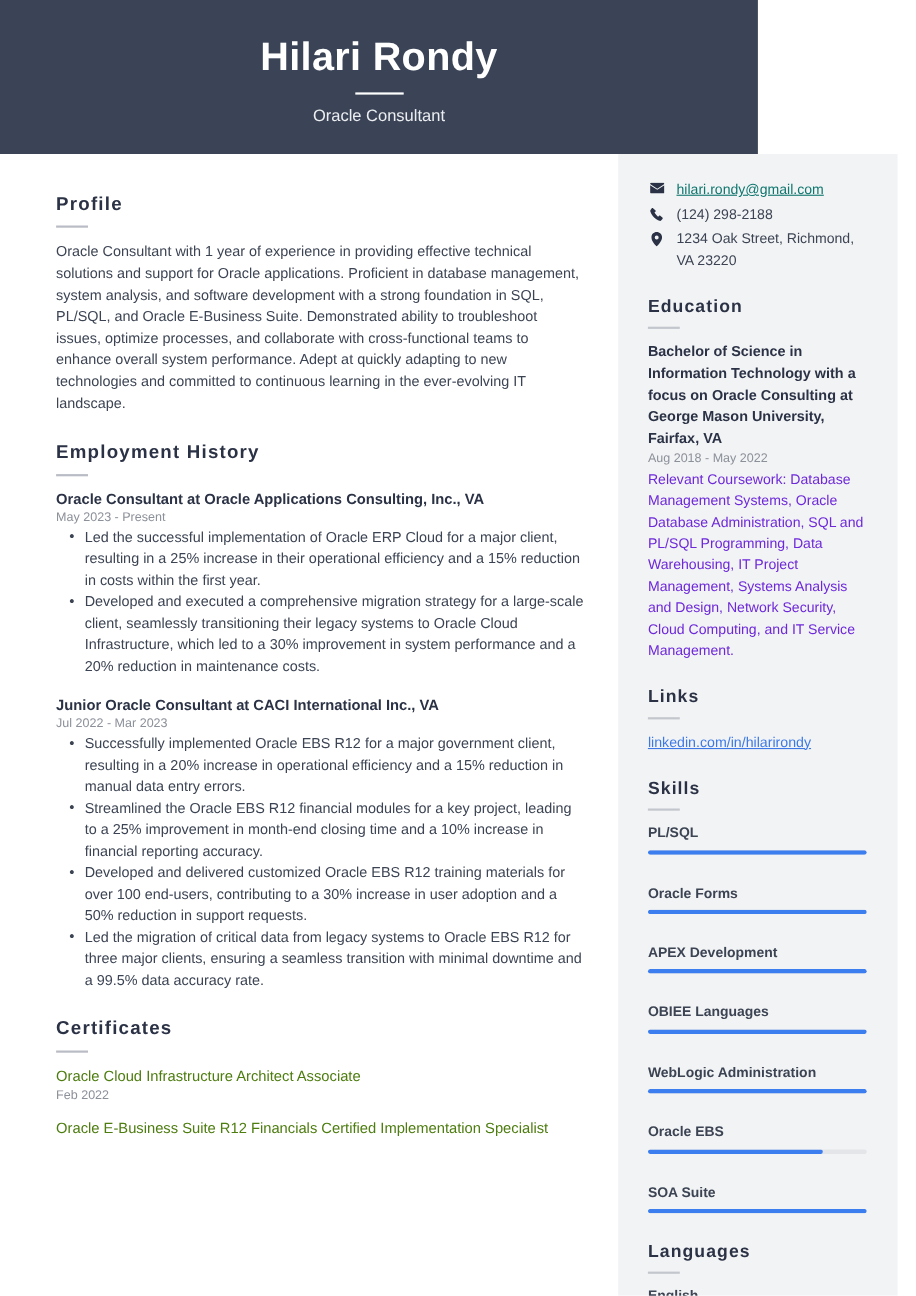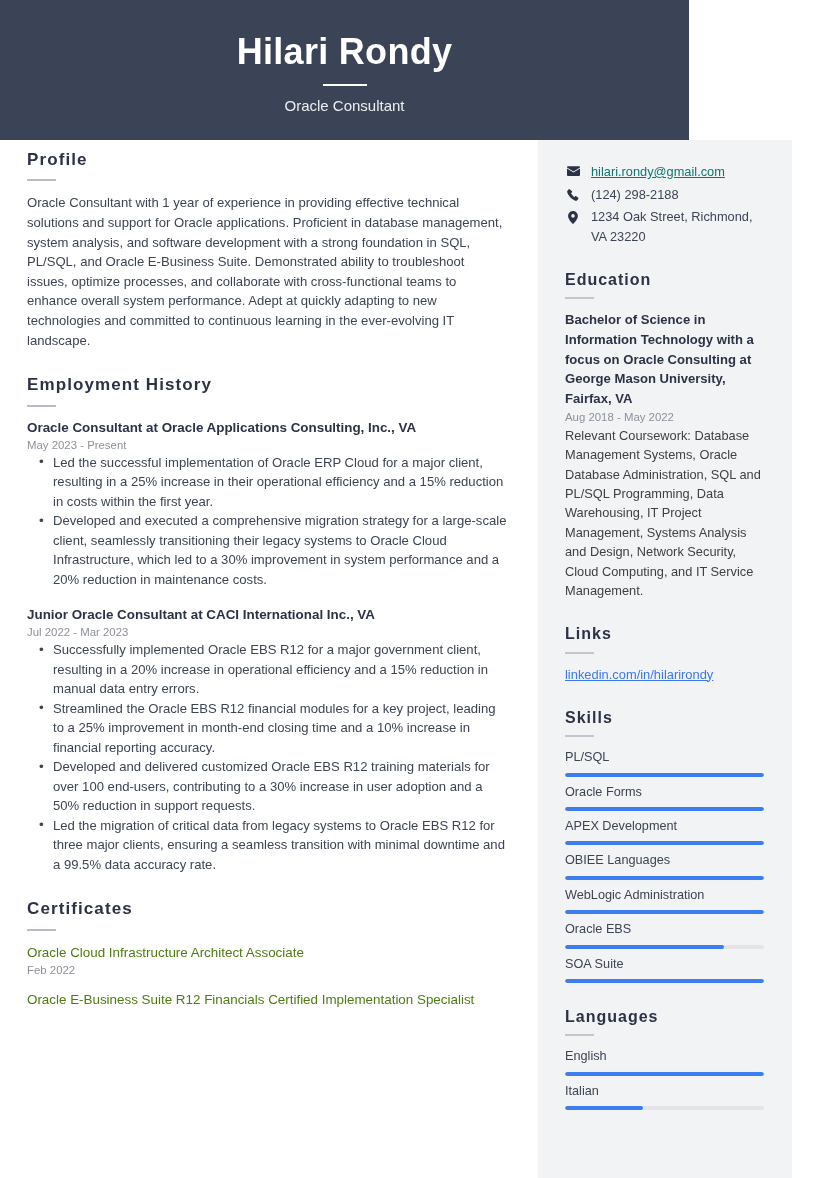--- a/index.html
+++ b/index.html
@@ -41,21 +41,22 @@
     font-size: 15px;
     font-weight: normal;
   }
 
   
   .body { flex: 1 1 auto; display: flex; align-items: stretch; min-height: 0; }
   .main-col {
     width: 538px;
     flex: 0 0 538px;
     background: #ffffff;
-    padding: 10px 30px 0 27px;
+    padding: 36px 30px 0 27px;
+    margin-left: 24px;
   }
   .side-col {
     flex: 1 1 auto;
     background: #f2f3f5;
     padding: 22px 28px 0 27px;
   }
 
   
   .sec-title {
     font-size: 17px;
@@ -151,34 +152,34 @@
   .edu-degree {
     font-size: 13.1px;
     font-weight: bold;
     color: #2b3245;
     line-height: 19.7px;
   }
   .edu-date { font-size: 11.4px; color: #8c9099; margin-top: 2px; }
   .edu-desc {
     font-size: 12.8px;
     line-height: 19.4px;
-    color: #404040;
+    color: #6d28d9;
     margin-top: 3px;
   }
 
   .side-block { margin-top: 24px; }
   .link-item {
     font-size: 12.9px;
     color: #3c79e6;
     text-decoration: underline;
     cursor: pointer;
     line-height: 1.5;
   }
 
-  .skill-item { margin-bottom: 6px; }
+  .skill-item { margin-bottom: 26px; font-weight: bold; }
   .skill-label {
     font-size: 12.7px;
     color: #3c4453;
     line-height: 1.45;
     margin-bottom: 6px;
   }
   .skill-track {
     position: relative;
     width: 199px;
     height: 4px;

